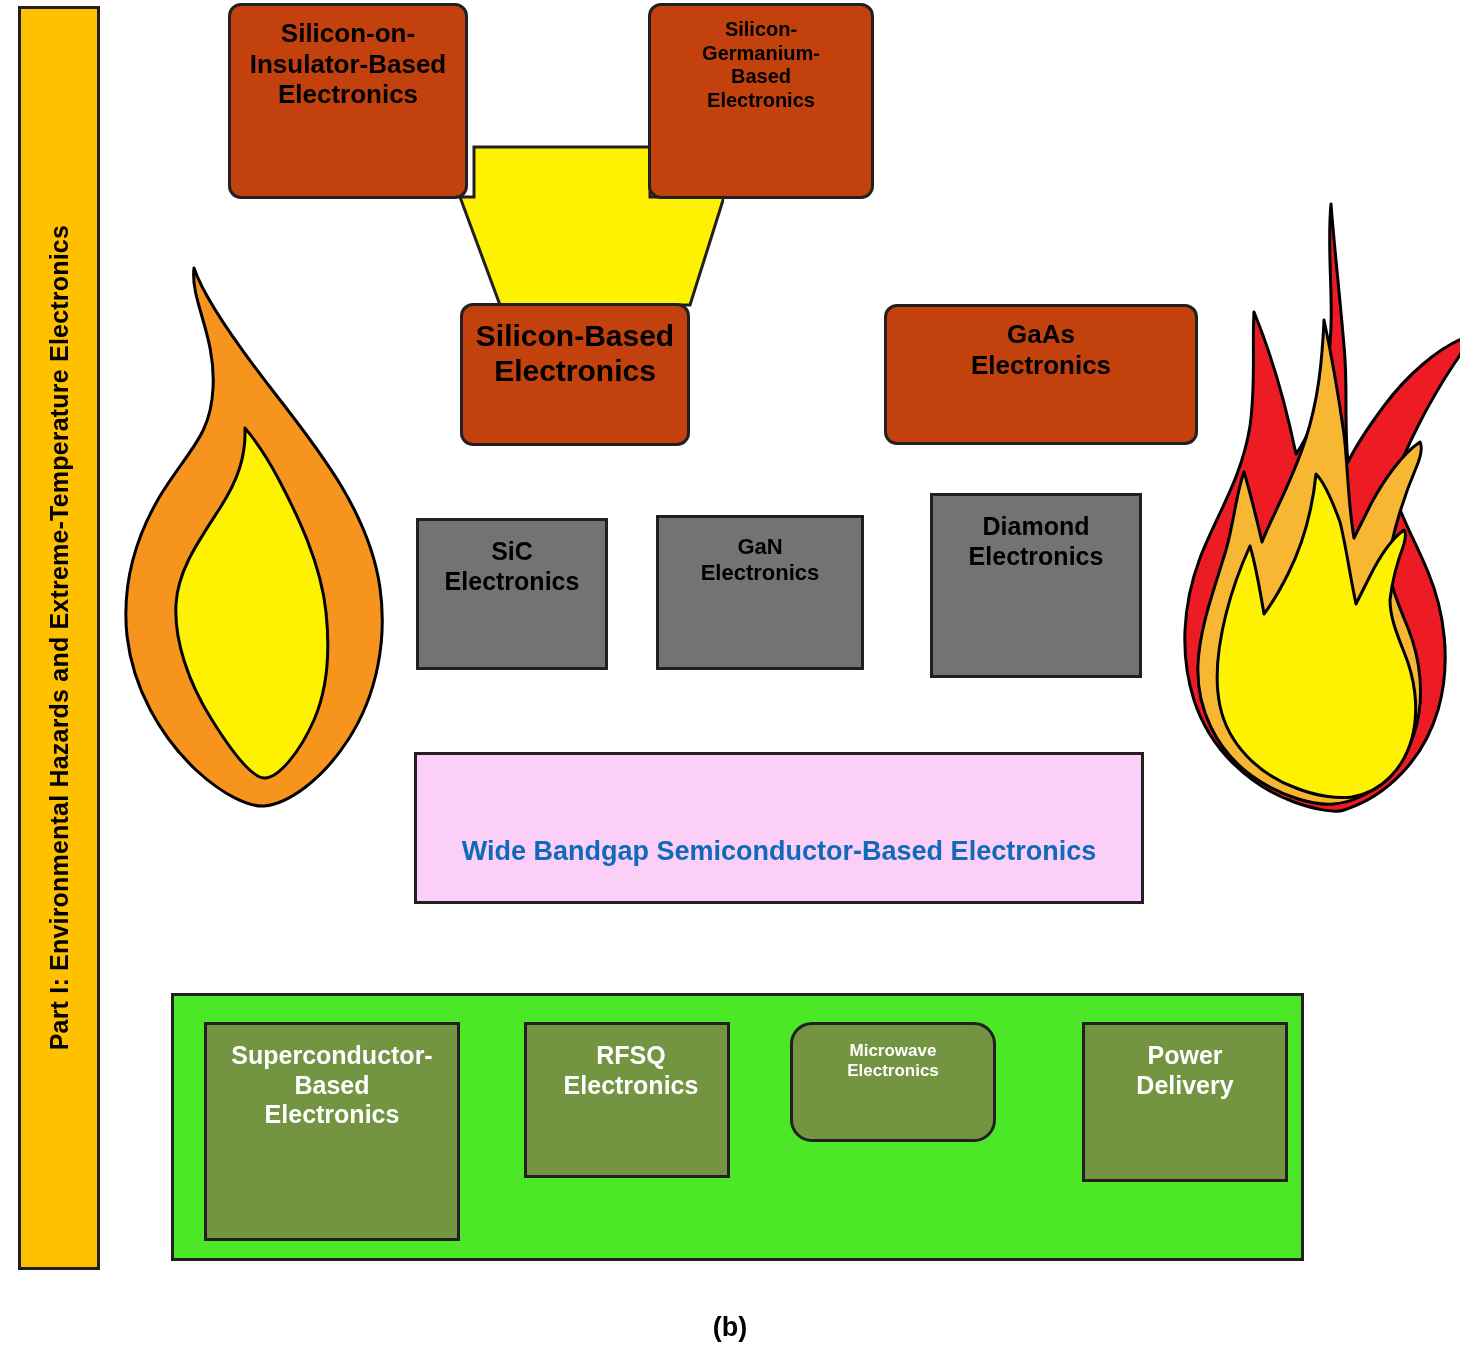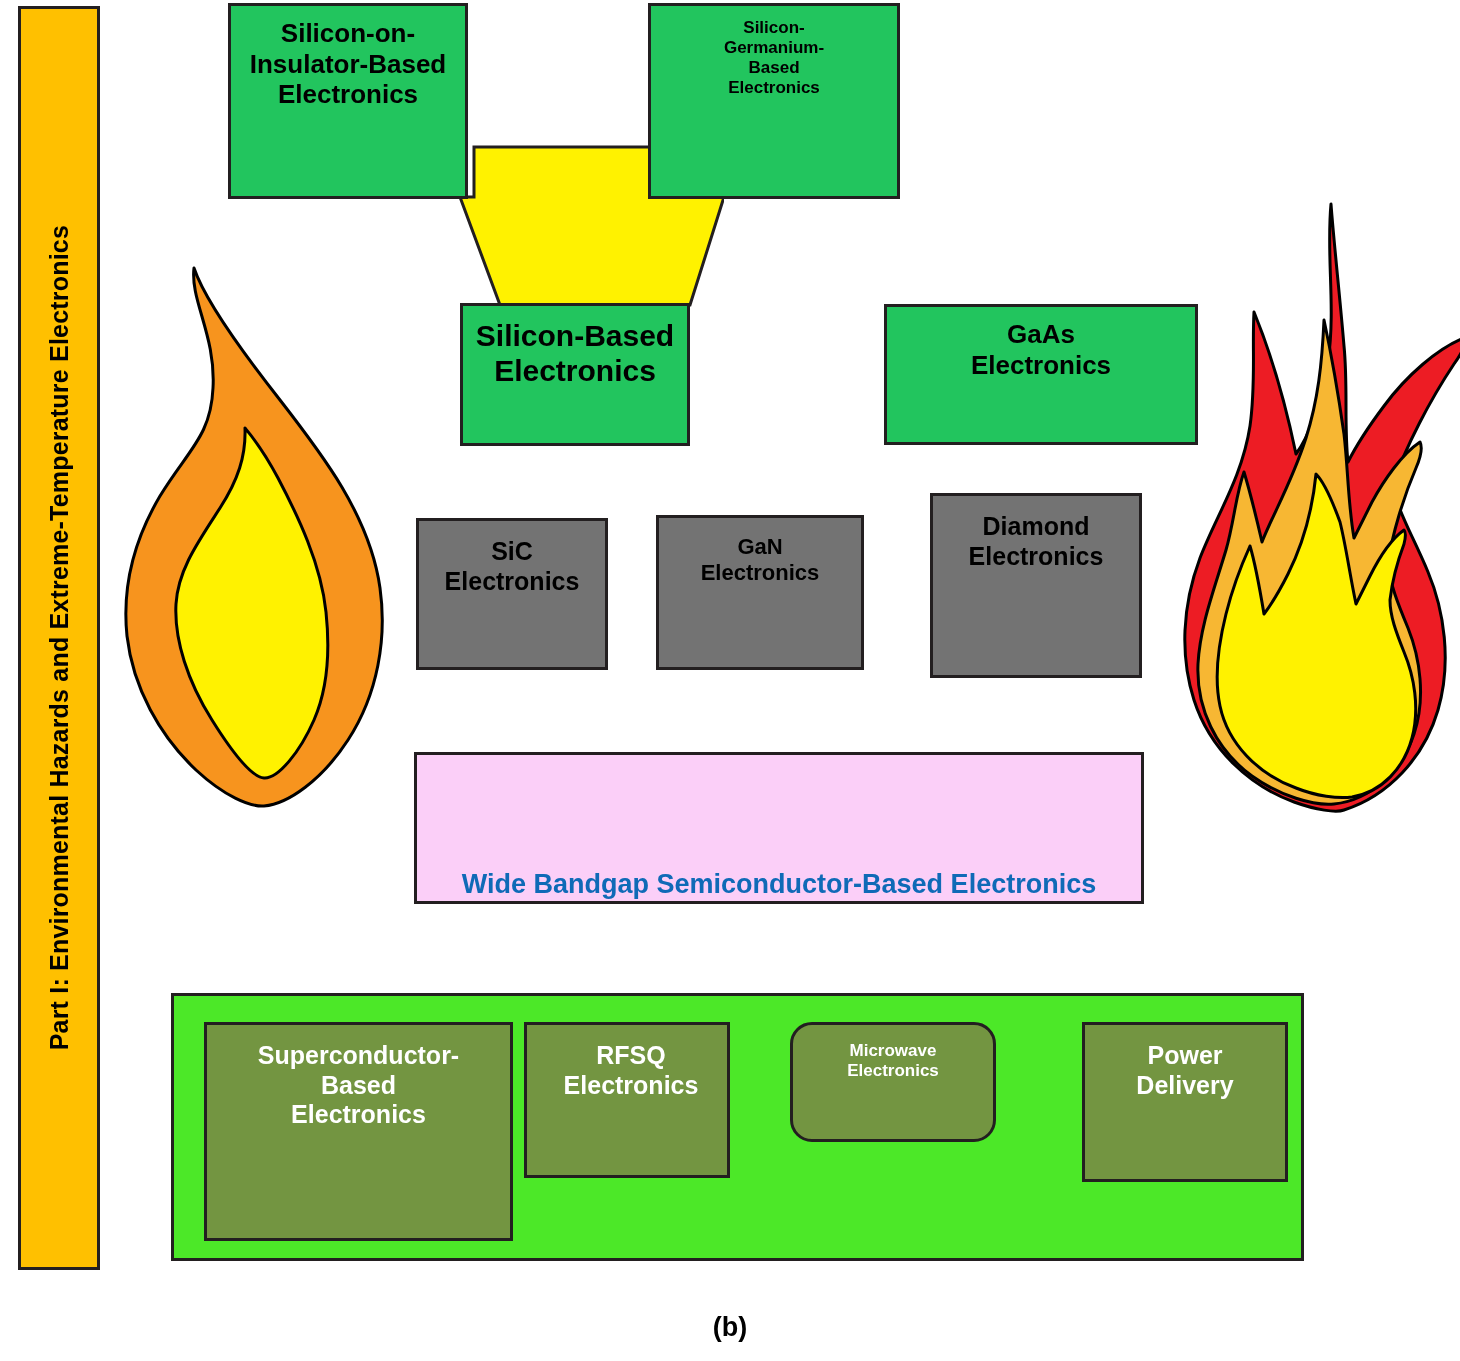--- a/index.html
+++ b/index.html
@@ -54,22 +54,23 @@
     font-weight: bold;
     line-height: 1.18;
   }
   .node .node-label {
     display: block;
     width: 100%;
     white-space: pre-line;
   }
 
   .pink {
-    background: #22c55e;
+    background: #c2410c;
     color: #000000;
+    border-radius: 13px;
   }
   .pink-light {
     background: #FBCFF8;
   }
   .blue {
     background: #737373;
     color: #000000;
   }
   .olive {
     background: #739541;
@@ -80,33 +81,33 @@
     align-items: flex-start;
     padding-top: 12px;
   }
   .node.mid-pad {
     align-items: flex-start;
     padding-top: 16px;
   }
 
   
   #box-soi       { left: 228px;  top: 3px;    width: 240px; height: 196px; font-size: 26px; }
-  #box-sige      { left: 648px;  top: 3px;    width: 252px; height: 196px; font-size: 17px; }
+  #box-sige      { left: 648px;  top: 3px;    width: 226px; height: 196px; font-size: 20px; }
   #box-silicon   { left: 460px;  top: 303px;  width: 230px; height: 143px; font-size: 30px; }
   #box-gaas      { left: 884px;  top: 304px;  width: 314px; height: 141px; font-size: 26px; }
 
   #box-sic       { left: 416px;  top: 518px;  width: 192px; height: 152px; font-size: 25px; }
   #box-gan       { left: 656px;  top: 515px;  width: 208px; height: 155px; font-size: 22px; }
   #box-diamond   { left: 930px;  top: 493px;  width: 212px; height: 185px; font-size: 25px; }
 
   #box-wbg {
     left: 414px; top: 752px; width: 730px; height: 152px;
     font-size: 27px;
     color: #0F6AB7;
-    align-items: flex-end;
+    align-items: center;
     padding-top: 48px;
   }
 
   
   .funnel {
     position: absolute;
     left: 404px;
     top: 145px;
     width: 320px;
     height: 165px;
@@ -116,21 +117,21 @@
   #green-band {
     position: absolute;
     left: 171px;
     top: 993px;
     width: 1133px;
     height: 268px;
     background: #4CE828;
     border: 3px solid #231f20;
     box-sizing: border-box;
   }
-  #box-superconductor { left: 204px;  top: 1022px; width: 309px; height: 219px; font-size: 25px; }
+  #box-superconductor { left: 204px;  top: 1022px; width: 256px; height: 219px; font-size: 25px; }
   #box-rfsq           { left: 524px;  top: 1022px; width: 206px; height: 156px; font-size: 25px; padding-left: 8px; }
   #box-microwave      { left: 790px;  top: 1022px; width: 206px; height: 120px; font-size: 17px; border-radius: 22px; }
   #box-power          { left: 1054px; top: 1022px; width: 206px; height: 160px; font-size: 25px; margin-left: 28px; }
 
   
   .flame {
     position: absolute;
     pointer-events: none;
   }
   #flame-left  { left: 112px;  top: 258px; width: 292px; height: 552px; }

